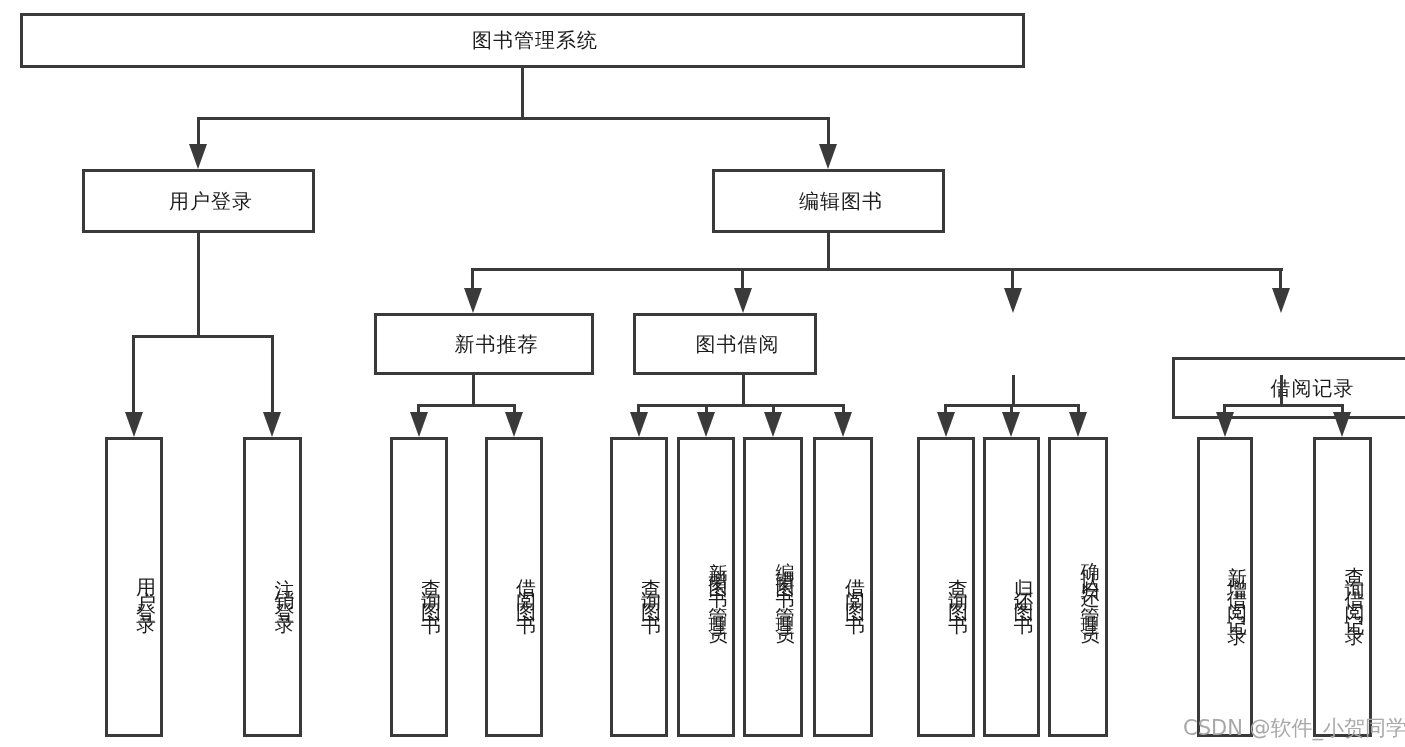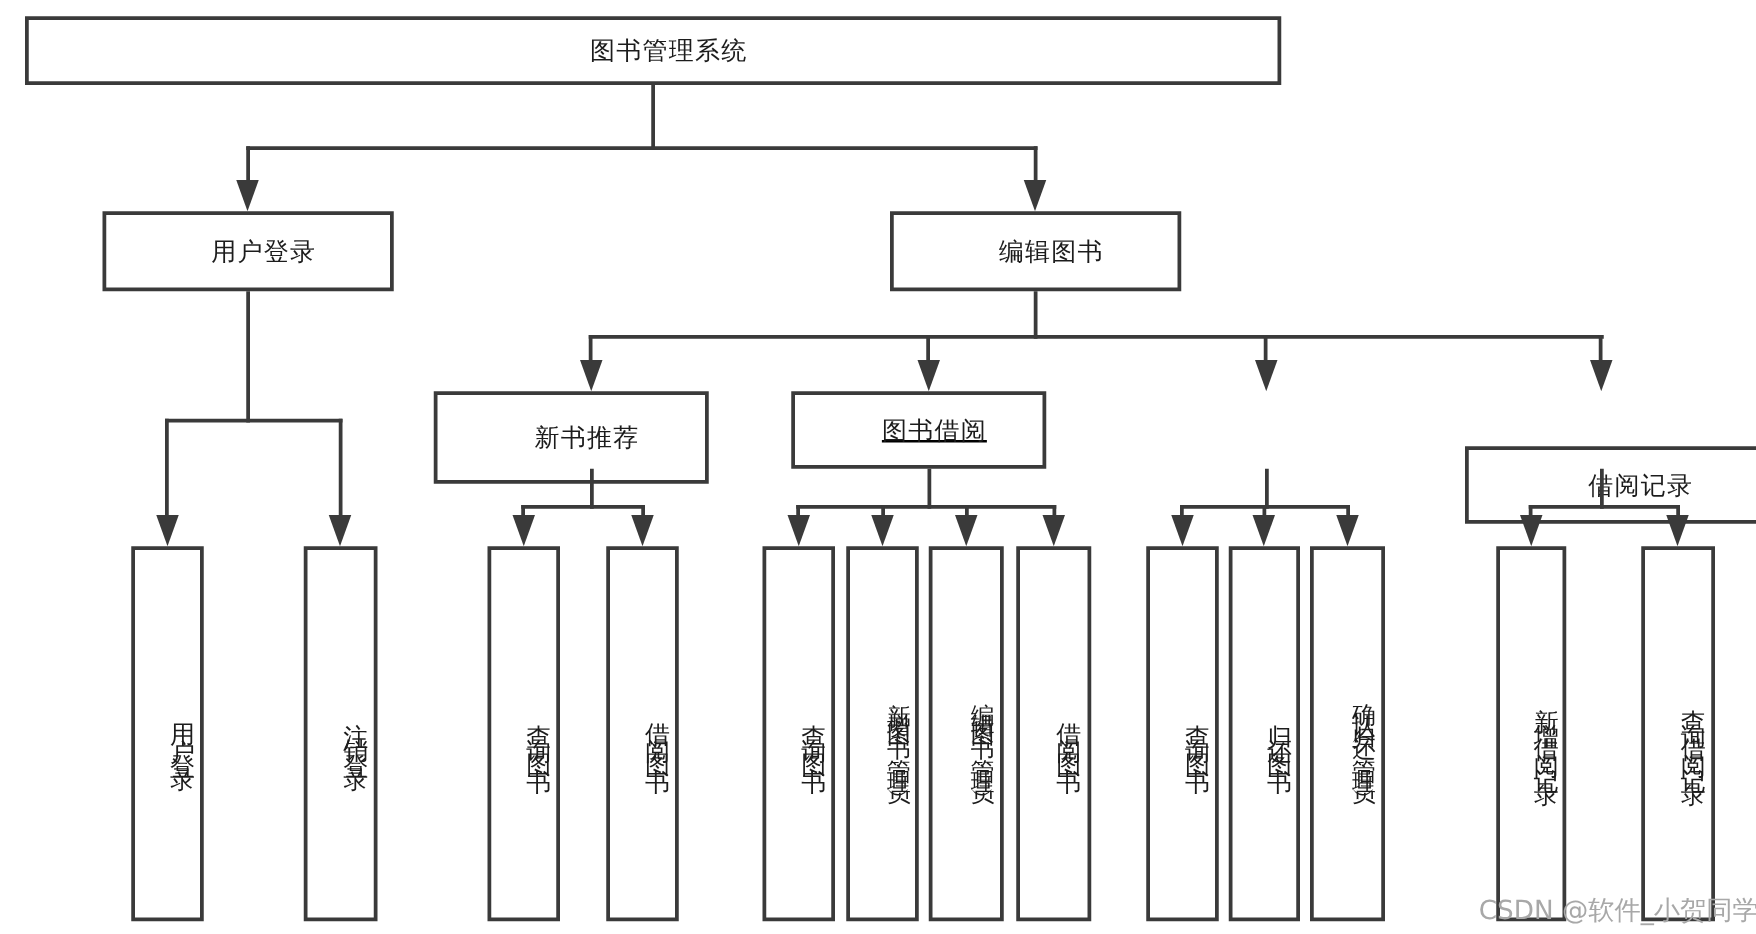--- a/index.html
+++ b/index.html
@@ -69,24 +69,24 @@
     <span class="hlabel">图书管理系统</span>
   </div>
 
   <div class="box" style="left:82px; top:169px; width:233px; height:64px;">
     <span class="hlabel">用户登录</span>
   </div>
   <div class="box" style="left:712px; top:169px; width:233px; height:64px;">
     <span class="hlabel">编辑图书</span>
   </div>
 
-  <div class="box" style="left:347px; top:313px; width:220px; height:74px;">
+  <div class="box" style="left:374px; top:313px; width:220px; height:62px;">
     <span class="hlabel">新书推荐</span>
   </div>
-  <div class="box" style="left:633px; top:313px; width:204px; height:62px;text-decoration:underline;">
+  <div class="box" style="left:633px; top:313px; width:184px; height:62px;">
     <span class="hlabel">图书借阅</span>
   </div>
   <div class="box" style="left:1172px; top:313px; width:256px; height:62px;margin-top:44px;">
     <span class="hlabel">借阅记录</span>
   </div>
 
   <div class="box" style="left:105px; top:437px; width:58px; height:300px;">
     <span class="vlabel">用户登录</span>
   </div>
   <div class="box" style="left:243px; top:437px; width:59px; height:300px;">

